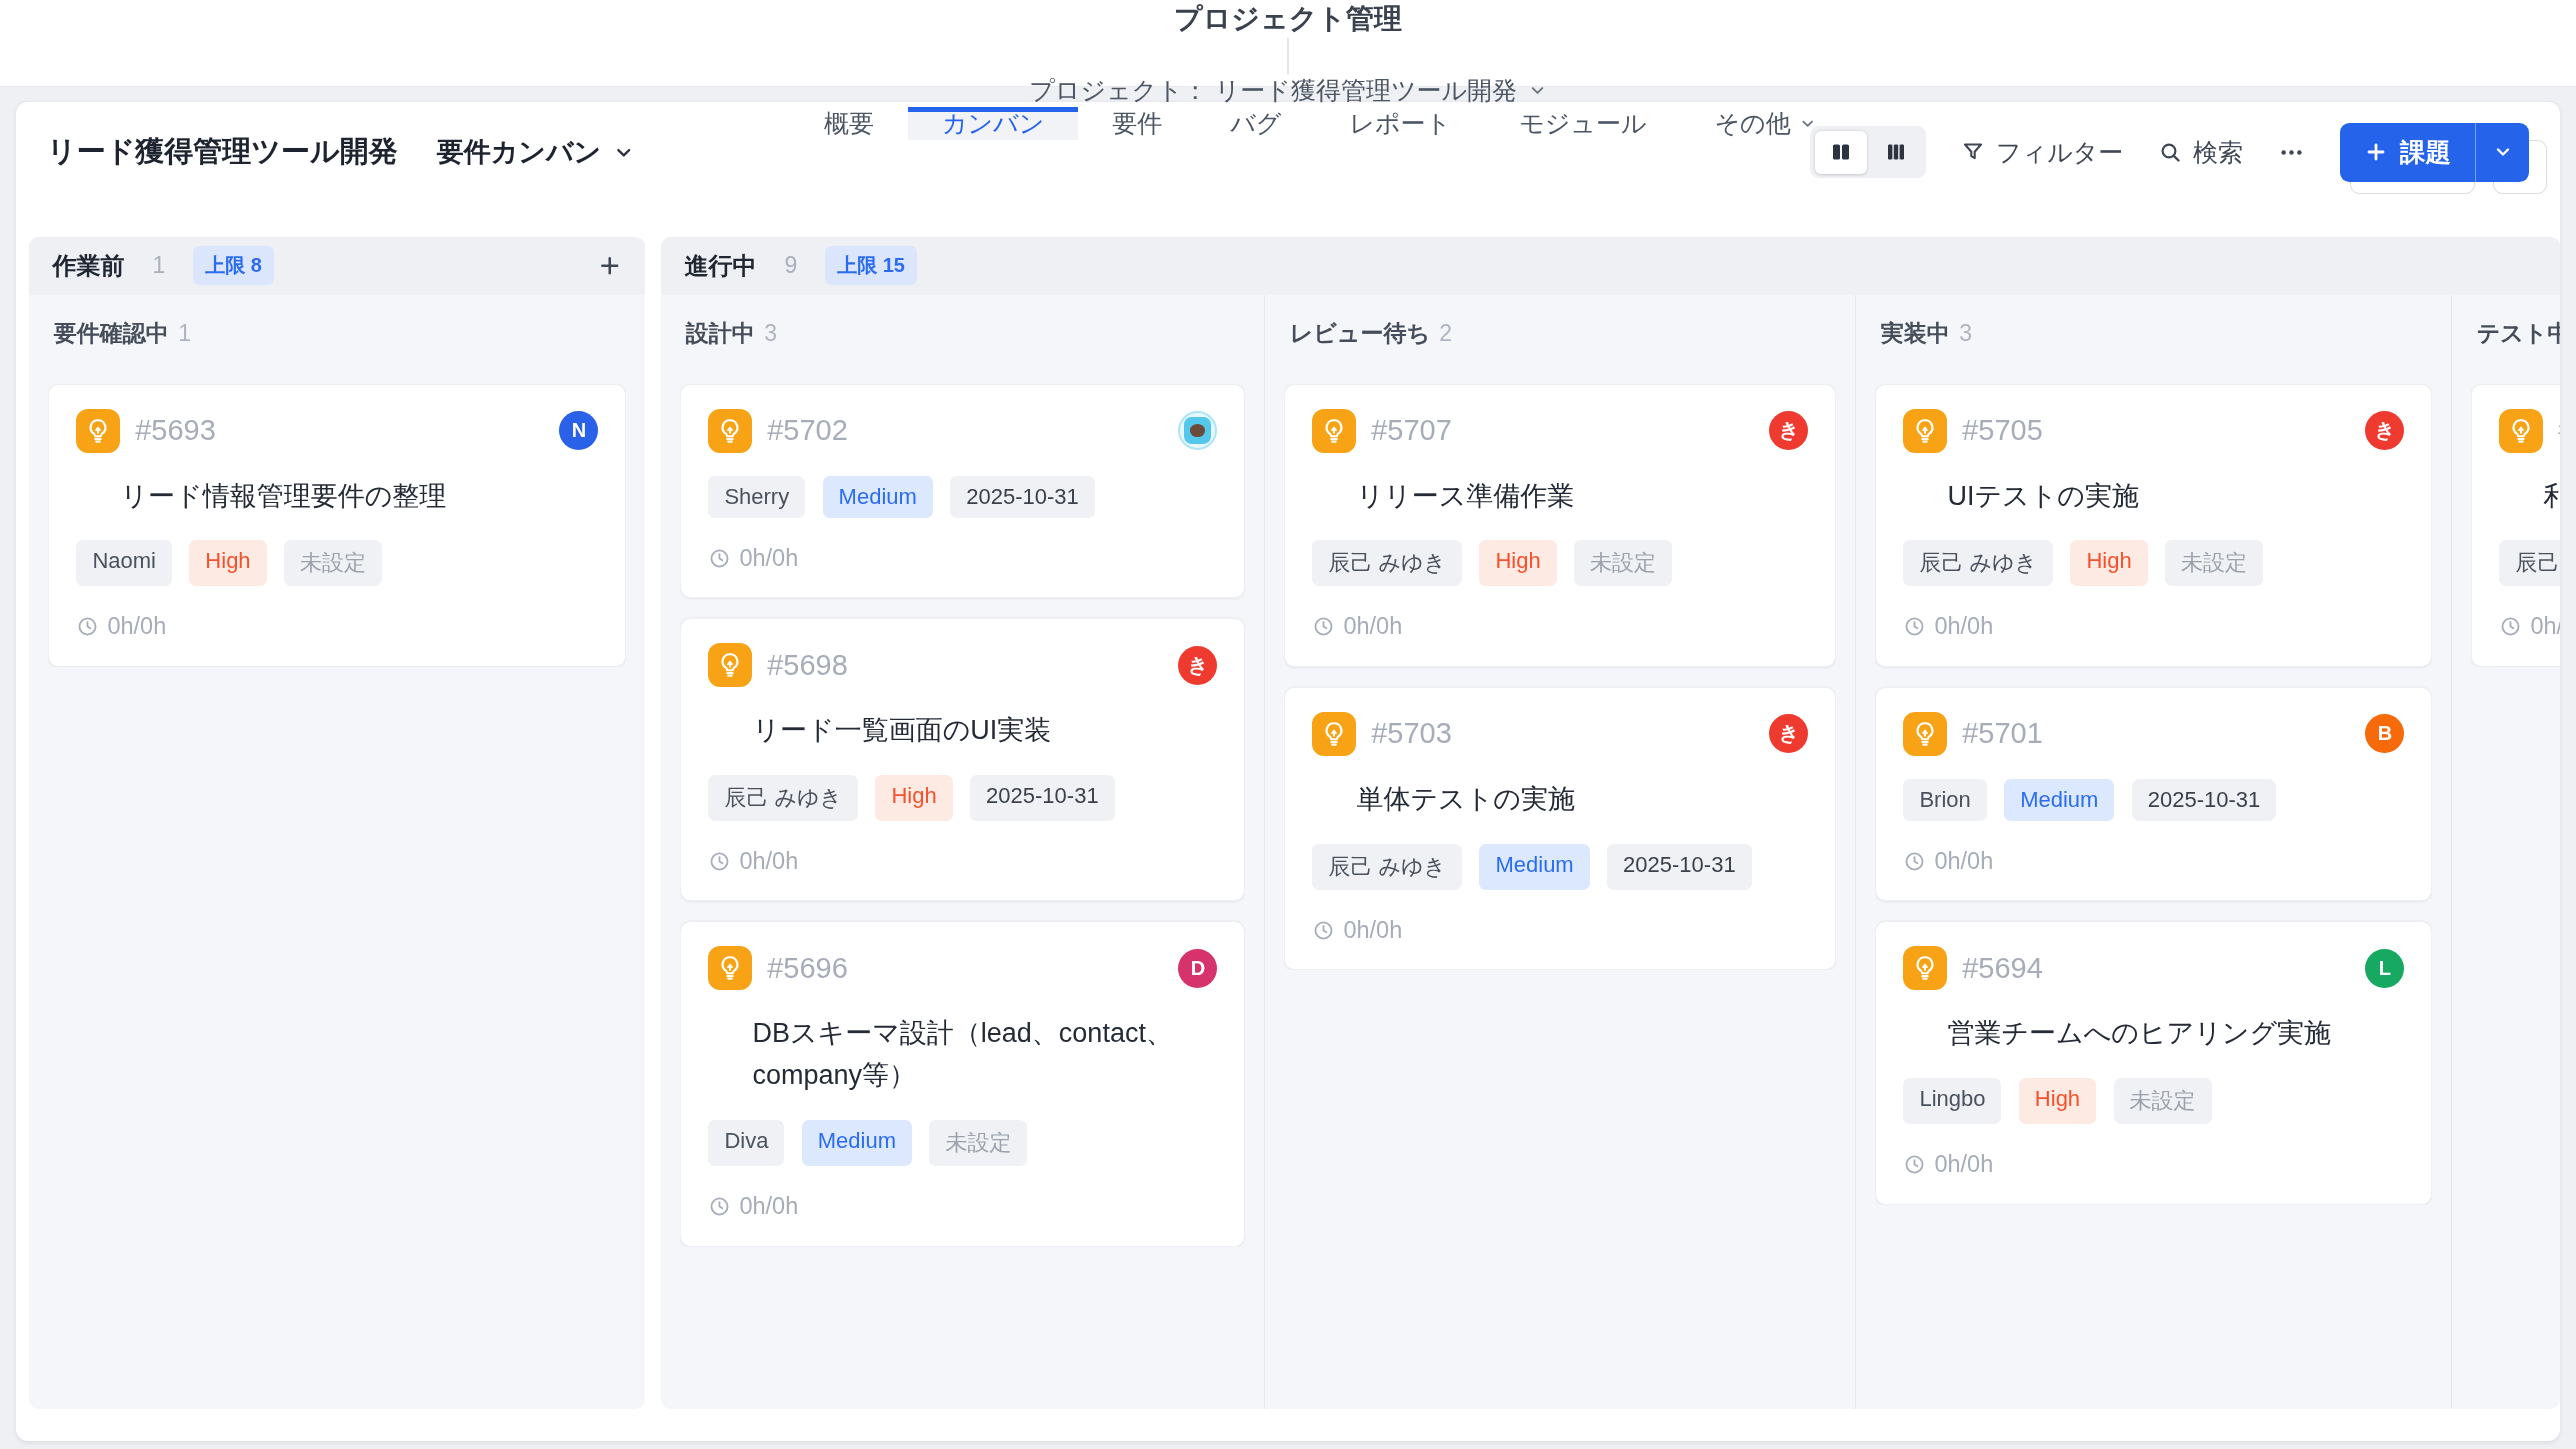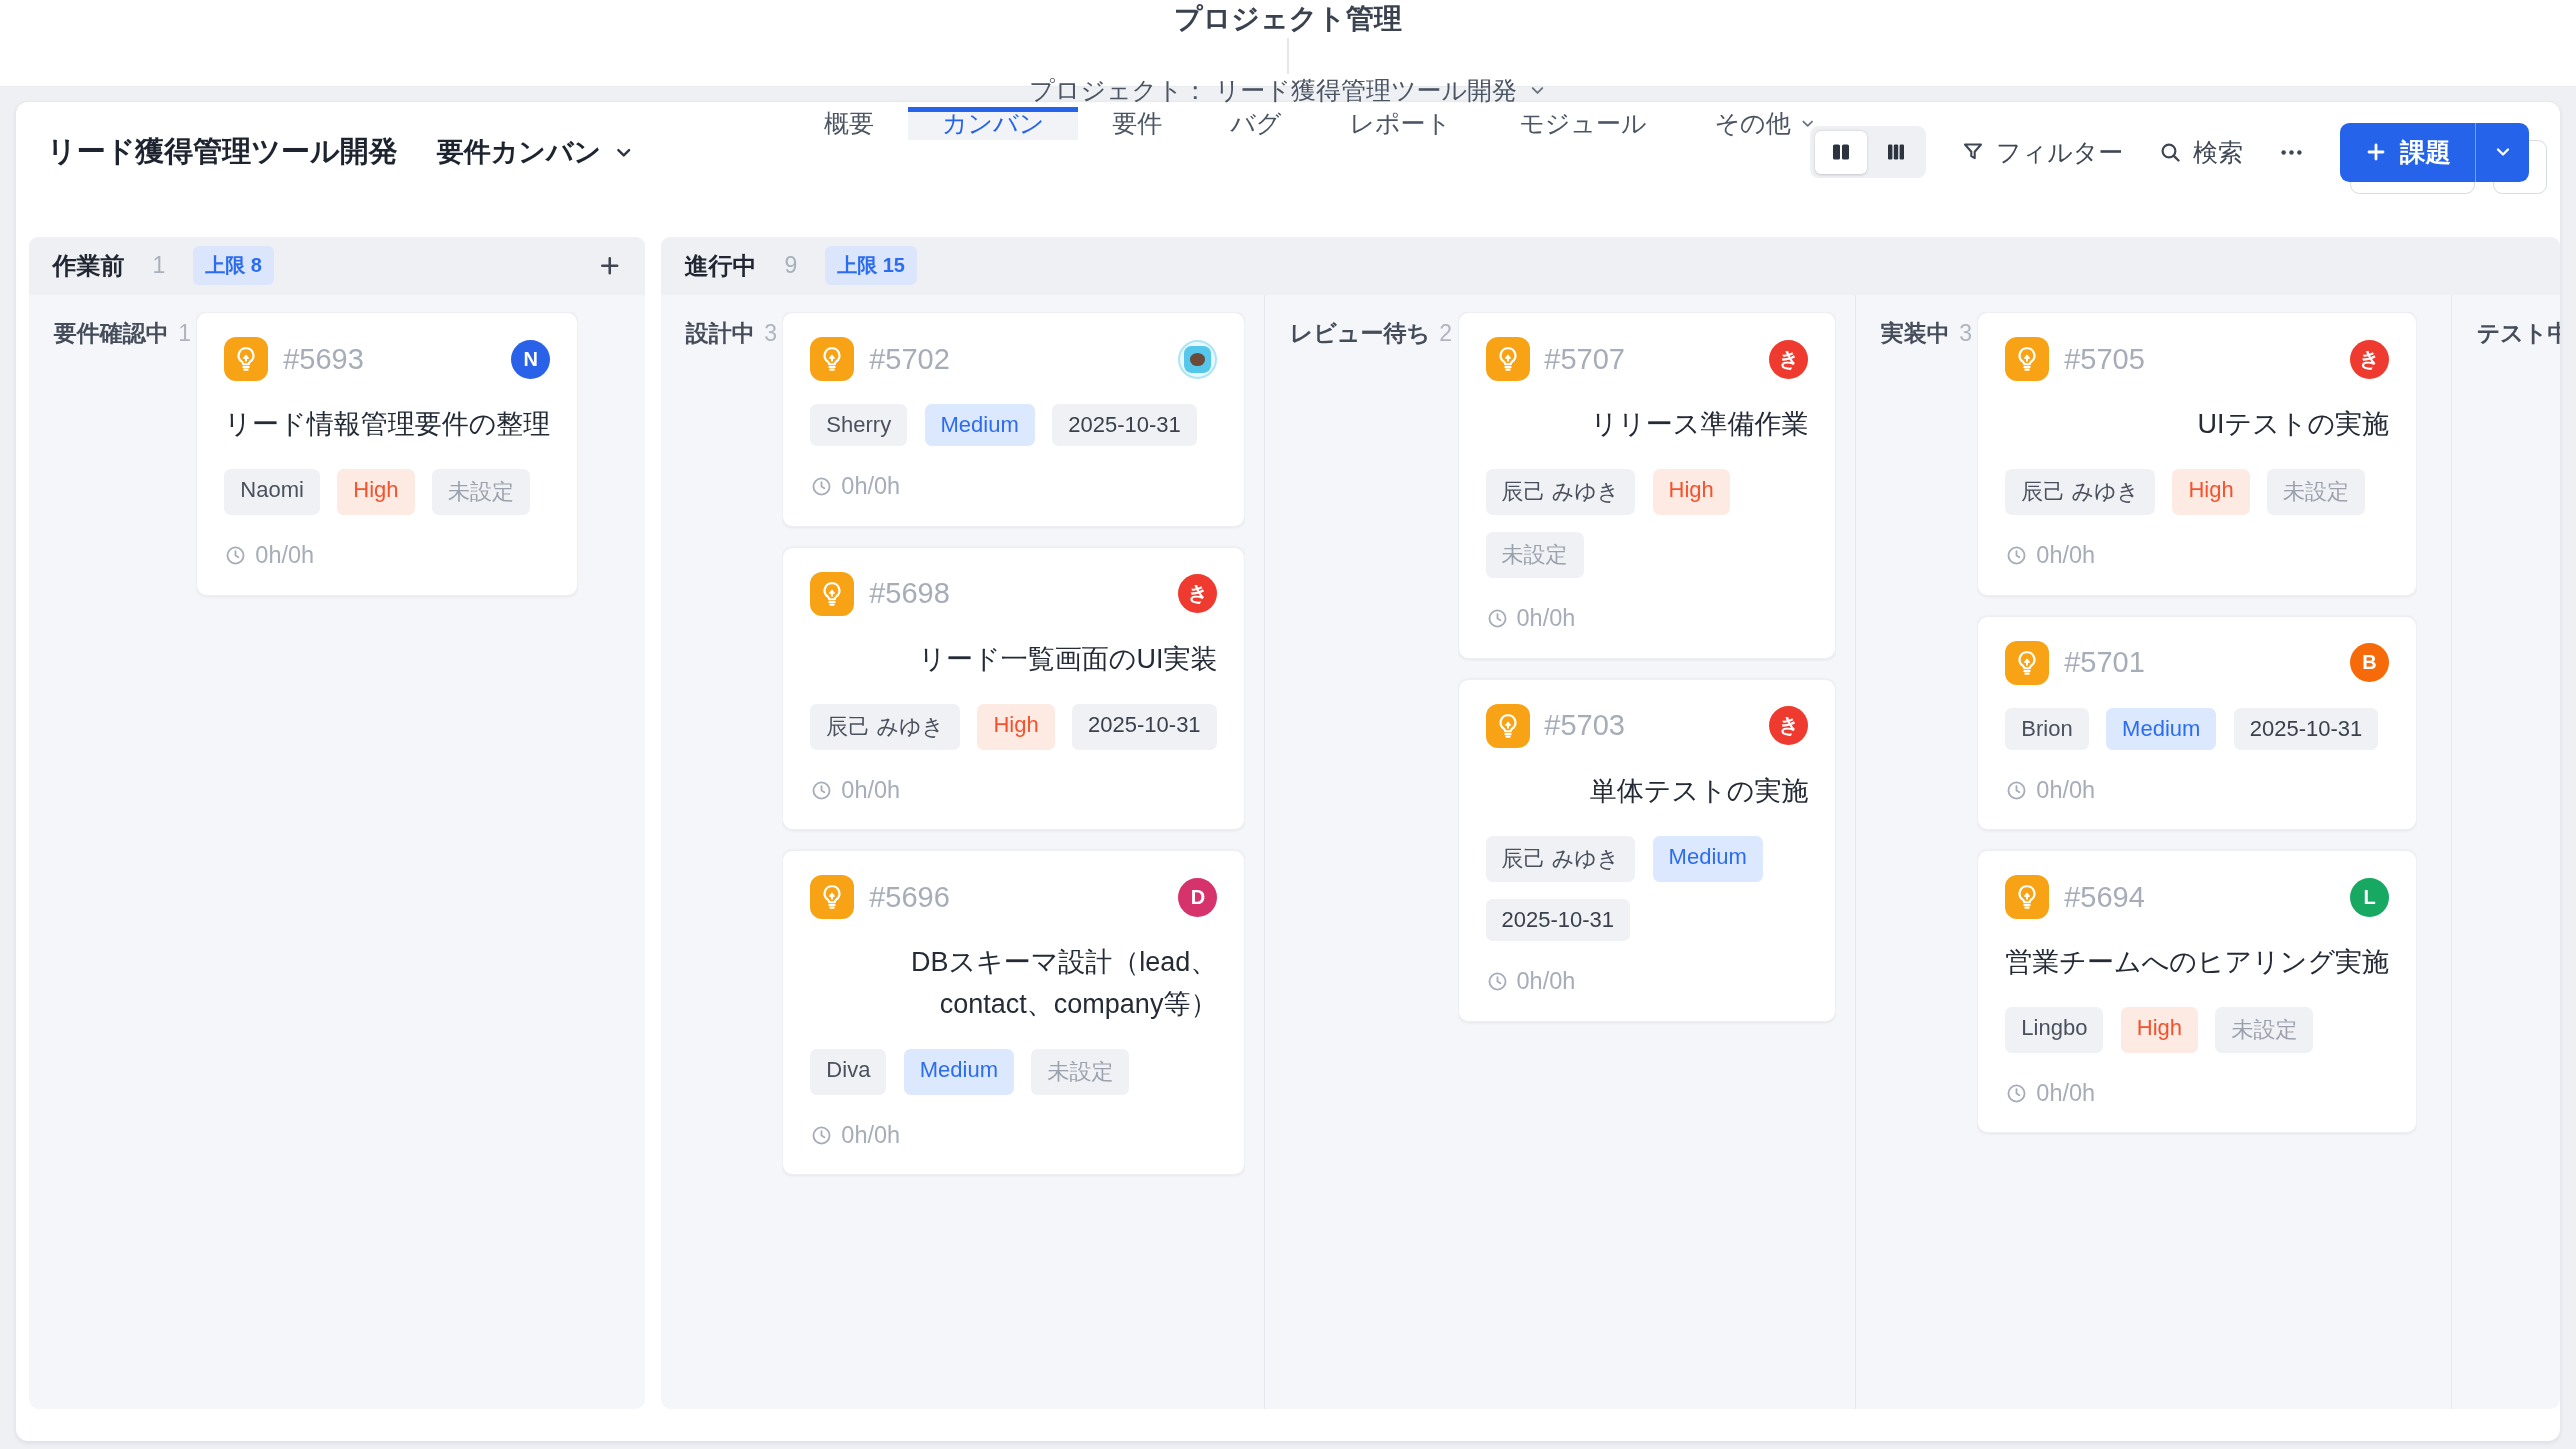--- a/index.html
+++ b/index.html
@@ -41,38 +41,38 @@
   .board{flex:1;display:flex;gap:16px;padding:34px 0 32px 13.4px;overflow:hidden;min-height:0;}
   .region{background:#f5f6f9;border-radius:9.4px;flex:none;overflow:hidden;display:flex;}
   .region.grow{flex:1;min-width:0;}
   .region-inner{display:flex;flex-direction:column;height:100%;flex:none;}
   .region-head{height:58px;background:#eef0f4;display:flex;align-items:center;padding:0 23px;gap:28px;flex:none;}
   .region-name{font-size:24px;font-weight:700;color:#202733;}
   .region-count{font-size:23px;color:#a9b0bb;}
   .limit-badge{background:#dbe6fd;color:#2b6cf0;font-size:20px;font-weight:600;border-radius:6px;padding:6px 12px;white-space:nowrap;}
   .region-add{margin-left:auto;color:#3f4654;cursor:pointer;display:flex;align-items:center;}
   .cols{display:flex;flex:1;min-height:0;}
-  .col{flex:none;display:flex;flex-direction:row;padding:17.4px 19px 19px;min-height:0;text-align:right;}
+  .col{flex:none;display:flex;flex-direction:column;padding:17.4px 19px 19px;min-height:0;}
   .col + .col{border-left:1.3px solid #e6e8ee;}
   .col-head{display:flex;gap:9.4px;align-items:baseline;font-size:23px;font-weight:600;color:#454d5a;padding:5.4px 5.4px 35px;white-space:nowrap;}
   .col-count{color:#aeb5c0;font-weight:400;}
   .cards{display:flex;flex-direction:column;gap:20px;overflow:hidden;}
 
   
   .card{background:#fff;border-radius:10.7px;padding:24px 27px 25.5px;border:0.7px solid #edeff2;
     box-shadow:0 0.7px 2.7px rgba(25,35,55,.07);flex:none;cursor:pointer;}
   .card-head{display:flex;align-items:center;gap:14.8px;}
   .bulb{width:44px;height:44px;border-radius:12px;background:#f7a315;display:flex;align-items:center;justify-content:center;flex:none;}
   .card-id{font-size:29px;color:#a6acb8;white-space:nowrap;}
   .avatar{margin-left:auto;width:39px;height:39px;border-radius:50%;display:flex;align-items:center;justify-content:center;
     font-size:20px;color:#fff;font-weight:600;flex:none;}
   .avatar.img{background:#e6f8fe;border:2px solid #aee4f6;}
   .avatar.img .face{width:27px;height:27px;border-radius:7.4px;background:#55c7eb;display:flex;align-items:center;justify-content:center;}
   .avatar.img .muzzle{width:14.8px;height:12.7px;border-radius:50%;background:#6b4a3a;}
-  .card-title{margin-top:23px;font-size:27px;line-height:1.55;color:#242b36;font-weight:500;}
+  .card-title{margin-top:23px;font-size:27px;line-height:1.55;color:#242b36;font-weight:500;margin-left:44px;}
   .tags{margin-top:23px;display:flex;gap:17.4px;flex-wrap:wrap;}
   .tag{border-radius:6.7px;padding:8px 16px;font-size:22px;background:#f0f1f4;color:#4a515e;white-space:nowrap;}
   .tag.high{background:#fdeae3;color:#f4512c;}
   .tag.medium{background:#dce8fd;color:#2b6cf0;}
   .tag.date{color:#3a414d;}
   .tag.unset{color:#9aa1ac;}
   .card-foot{margin-top:27px;display:flex;align-items:center;gap:8px;font-size:23.5px;color:#a6acb8;}
 </style>
 </head>
 <body>

